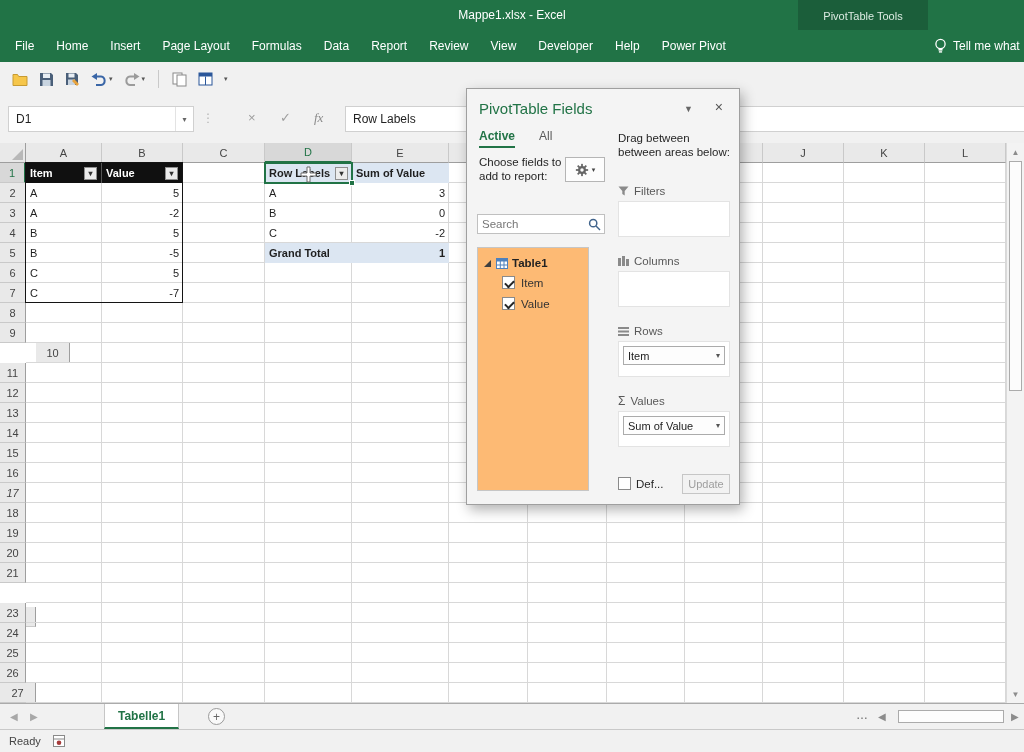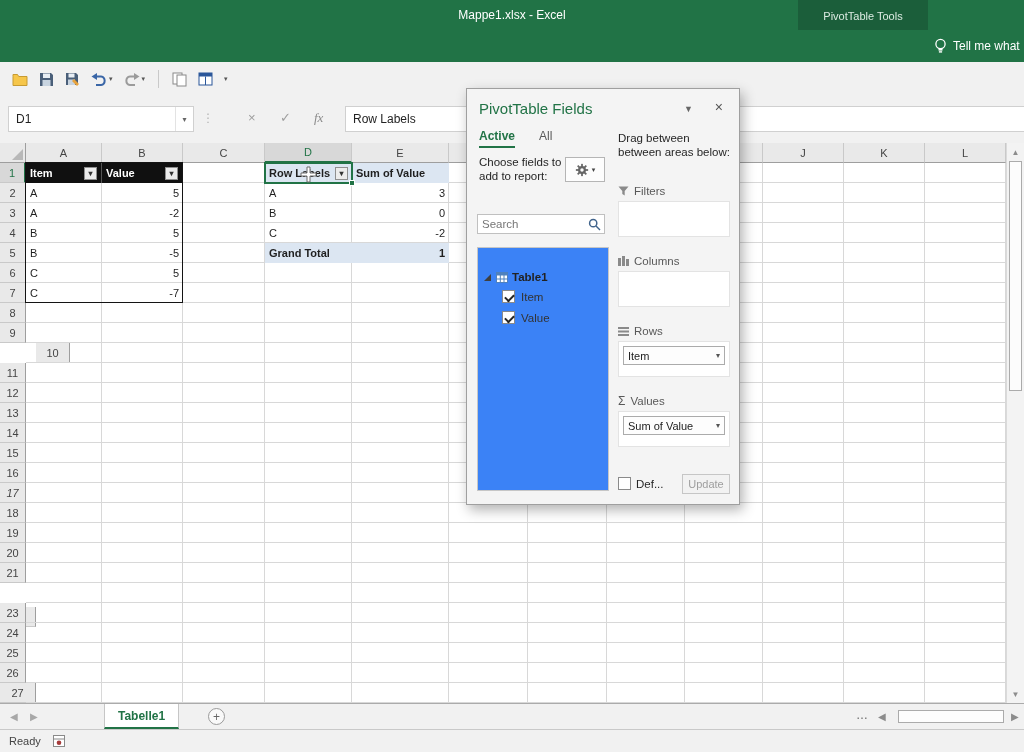--- a/index.html
+++ b/index.html
@@ -112,22 +112,22 @@
   .choose{position:absolute;left:12px;top:66px;width:86px;line-height:14px;color:#262626}
   .gearbtn{position:absolute;left:98px;top:68px;width:40px;height:25px;background:#fdfdfd;border:1px solid #b5b5b5;
            display:flex;align-items:center;justify-content:center;gap:3px}
   .gdrop{font-size:7px;color:#444}
   .searchbox{position:absolute;left:10px;top:125px;width:128px;height:20px;background:#fff;border:1px solid #c0c0c0;
              display:flex;align-items:center}
   .searchinput{flex:1;min-width:0;border:none;outline:none;background:transparent;font-family:inherit;
                font-size:11.5px;padding:0 4px;color:#333}
   .searchinput::placeholder{color:#767676}
   .mag{flex:none;margin-right:3px}
-  .fieldlist{position:absolute;left:10px;top:158px;width:132px;height:244px;background:#3b82f6;
-             border:1px solid #c6c6c6;padding-top:20px}
+  .fieldlist{position:absolute;left:10px;top:158px;width:112px;height:244px;background:#fdba74;
+             border:1px solid #c6c6c6;padding-top:6px}
   .treerow{display:flex;align-items:center;gap:4px;padding-left:5px;height:18px;font-weight:bold;color:#222}
   .fieldrow{display:flex;align-items:center;gap:6px;padding-left:24px;height:21px}
   .cb{width:13px;height:13px;background:#fff;border:1px solid #8a8a8a;position:relative;flex:none}
   .cb.checked::after{content:"";position:absolute;left:2px;top:2.5px;width:7px;height:4px;
                      border-left:2px solid #262626;border-bottom:2px solid #262626;transform:rotate(-45deg)}
   .dragtext{position:absolute;left:151px;top:42px;width:112px;line-height:14px;color:#262626}
   .arealabel{position:absolute;left:151px;display:flex;align-items:center;gap:5px;color:#595959}
   .lab-filters{top:96px}.lab-columns{top:166px}.lab-rows{top:236px}.lab-values{top:306px}
   .areabox{position:absolute;left:151px;width:112px;height:36px;background:#fff;border:1px solid #e3e3e3}
   .box-filters{top:112px}.box-columns{top:182px}.box-rows{top:252px}.box-values{top:322px}
@@ -142,20 +142,34 @@
 </style>
 </head>
 <body>
 
 <div class="titlebar">
   <div class="apptitle">Mappe1.xlsx  -  Excel</div>
   <div class="ctxhead">PivotTable Tools</div>
 </div>
 
 <div class="tabrow">
+  <div class="maintabs" id="main-tabs">
+      <div class="rtab">File</div>
+      <div class="rtab">Home</div>
+      <div class="rtab">Insert</div>
+      <div class="rtab">Page Layout</div>
+      <div class="rtab">Formulas</div>
+      <div class="rtab">Data</div>
+      <div class="rtab">Report</div>
+      <div class="rtab">Review</div>
+      <div class="rtab">View</div>
+      <div class="rtab">Developer</div>
+      <div class="rtab">Help</div>
+      <div class="rtab">Power Pivot</div>
+    </div>
   <div class="tellme">
     <svg width="13" height="16" viewBox="0 0 13 16">
       <circle cx="6.5" cy="6" r="4.6" fill="none" stroke="#fff" stroke-width="1.3"></circle>
       <rect x="4.5" y="11" width="4" height="1.6" fill="#fff"></rect>
       <rect x="4.9" y="13.2" width="3.2" height="1.4" fill="#fff"></rect>
     </svg>
     <span>Tell me what</span>
   </div>
 </div>
 

